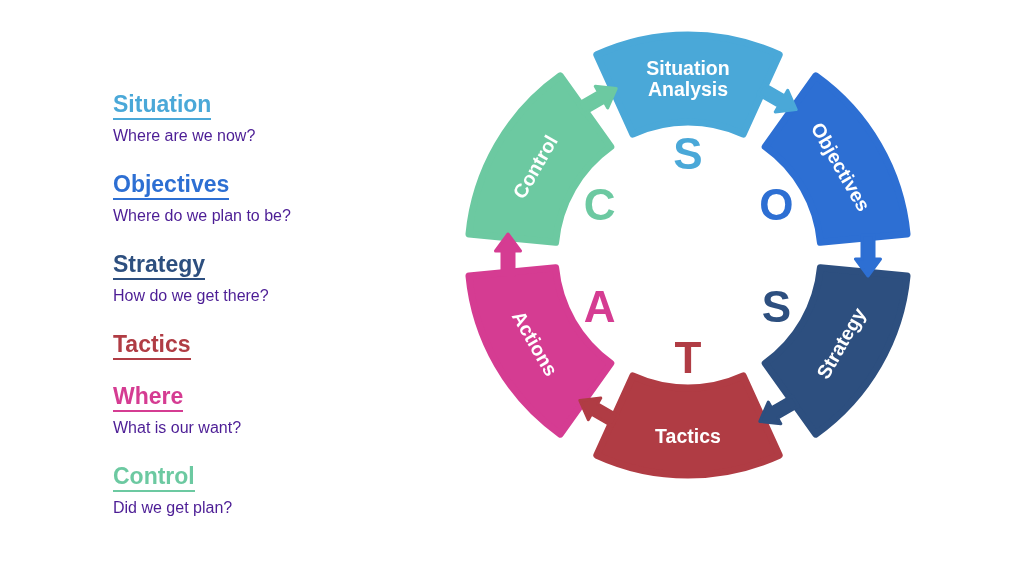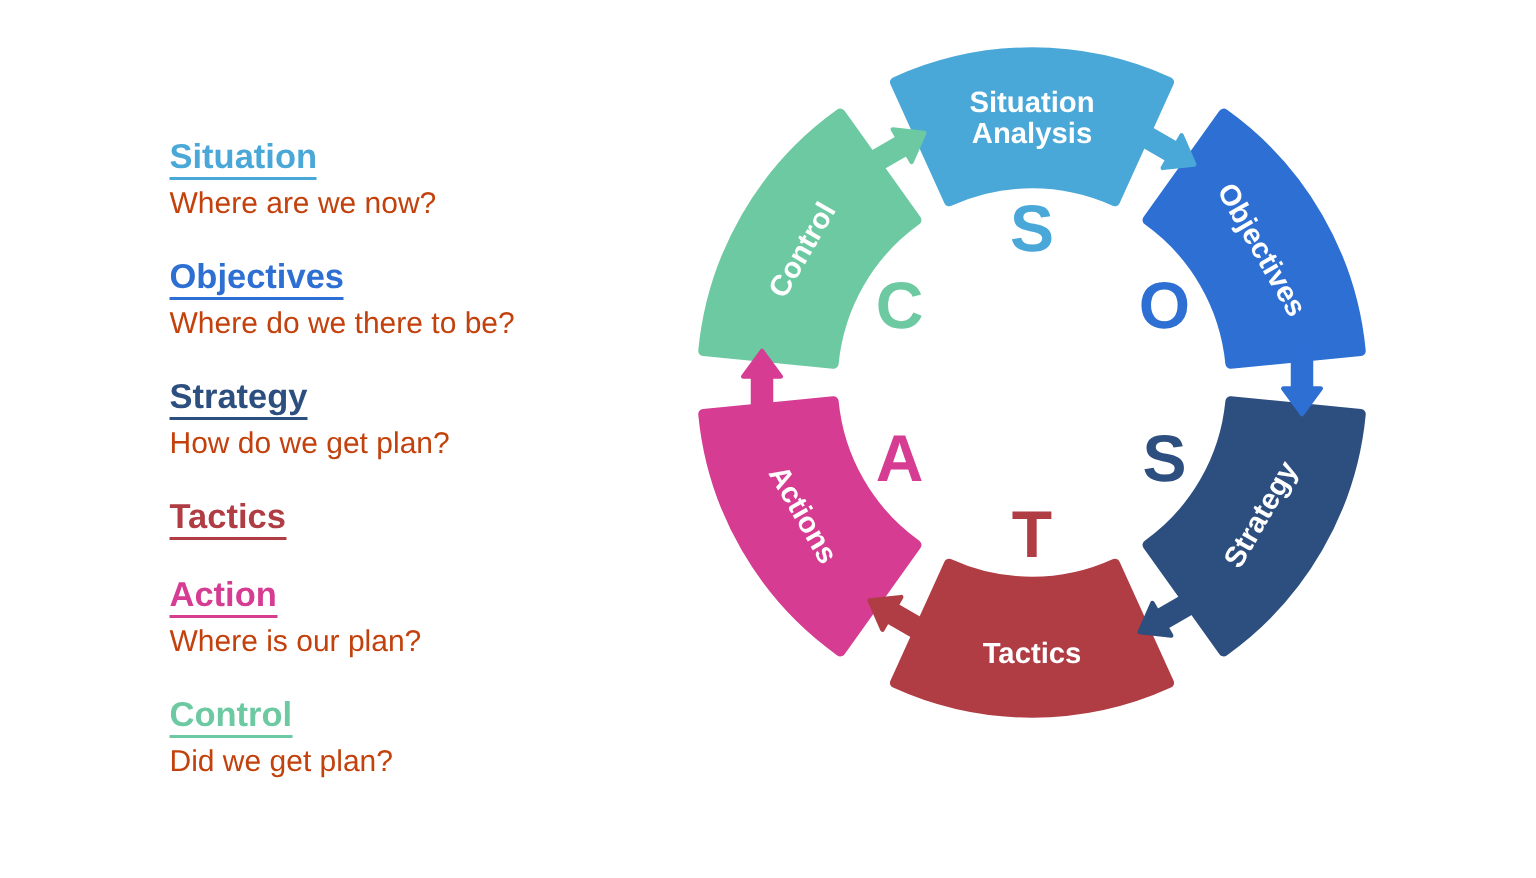--- a/index.html
+++ b/index.html
@@ -18,22 +18,22 @@
   .term {
     display: inline-block;
     font-size: 23px;
     font-weight: 700;
     line-height: 26px;
     border-bottom: 2.5px solid currentColor;
     padding-bottom: 1px;
     cursor: pointer;
   }
   .question {
-    font-size: 20px;
-    color: #c2410c;
+    font-size: 16px;
+    color: #4c1d95;
     line-height: 24px;
     margin-top: 4px;
   }
   #sostac-svg {
     position: absolute;
     left: 440px; top: 10px;
   }
   #sostac-svg text {
     font-family: "Liberation Sans", sans-serif;
   }
@@ -41,32 +41,32 @@
 </head>
 <body>
 
 <div class="glossary">
   <div class="entry">
     <span class="term" style="color: rgb(74, 168, 216);">Situation</span>
     <div class="question">Where are we now?</div>
   </div>
   <div class="entry">
     <span class="term" style="color: rgb(45, 111, 211);">Objectives</span>
-    <div class="question">Where do we there to be?</div>
+    <div class="question">Where do we plan to be?</div>
   </div>
   <div class="entry">
     <span class="term" style="color: rgb(45, 79, 127);">Strategy</span>
-    <div class="question">How do we get plan?</div>
+    <div class="question">How do we get there?</div>
   </div>
   <div class="entry">
     <span class="term" style="color: rgb(176, 60, 68);">Tactics</span>
   </div>
   <div class="entry">
-    <span class="term" style="color: rgb(213, 60, 146);">Action</span>
-    <div class="question">Where is our plan?</div>
+    <span class="term" style="color: rgb(213, 60, 146);">Where</span>
+    <div class="question">What is our want?</div>
   </div>
   <div class="entry">
     <span class="term" style="color: rgb(108, 201, 161);">Control</span>
     <div class="question">Did we get plan?</div>
   </div>
 </div>
 
 <svg id="sostac-svg" width="500" height="500" viewBox="0 0 500 500">
     <path d="M 156.8 44.8 A 220 220 0 0 1 339.2 44.8 L 303.2 124.0 A 133 133 0 0 0 192.8 124.0 Z" fill="#4aa8d8" stroke="#4aa8d8" stroke-width="7" stroke-linejoin="round"></path>
     <path d="M 375.8 65.9 A 220 220 0 0 1 467.0 223.9 L 380.4 232.3 A 133 133 0 0 0 325.2 136.7 Z" fill="#2d6fd3" stroke="#2d6fd3" stroke-width="7" stroke-linejoin="round"></path>

